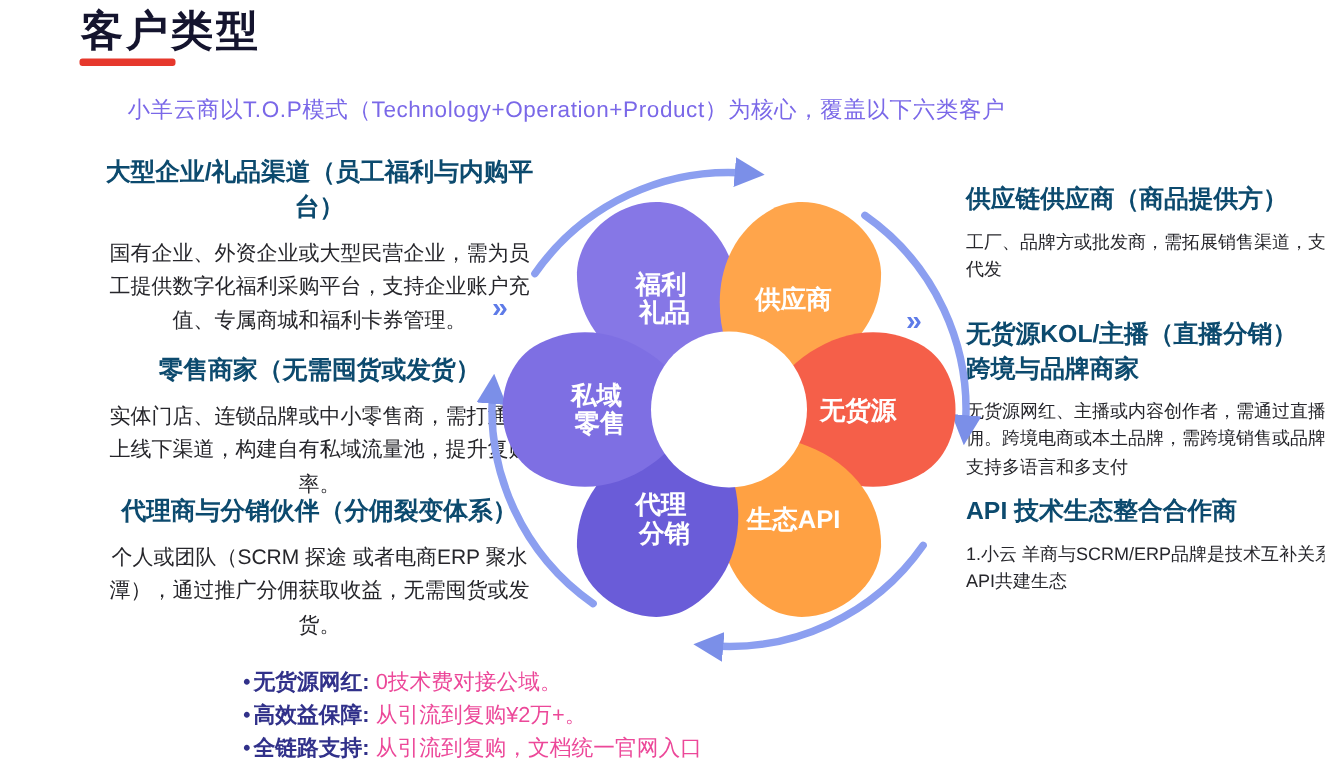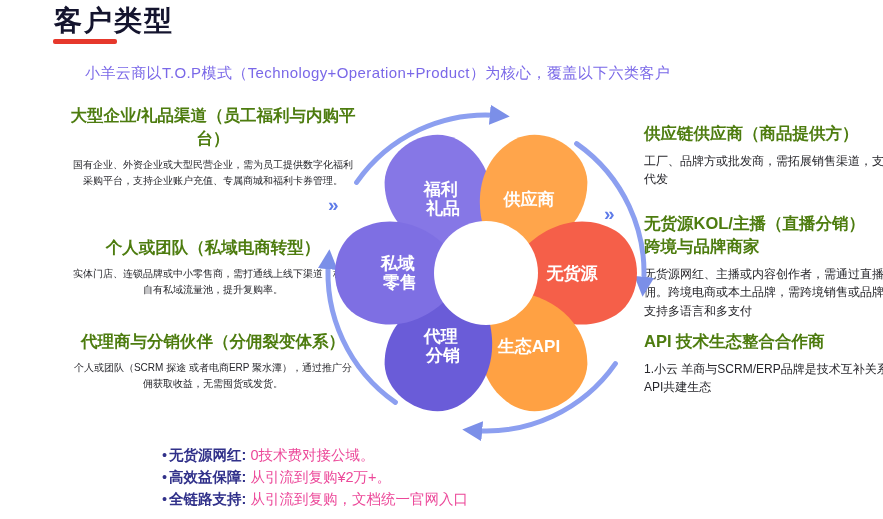--- a/index.html
+++ b/index.html
@@ -8,22 +8,22 @@
 
   .page-title{position:absolute;left:10px;top:2px;margin:0;font-size:28px;font-weight:800;
     color:#14142e;letter-spacing:2px;}
   .title-underline{position:absolute;left:9px;top:39px;width:64px;height:5px;background:#e6382c;border-radius:2px;}
   .subtitle{position:absolute;left:41px;top:64px;margin:0;font-size:15px;color:#7a68e8;letter-spacing:0.4px;}
 
   .lsec{position:absolute;left:26px;width:286px;text-align:center;}
   .rsec{position:absolute;left:600px;width:282px;text-align:left;}
   #lsec1{top:104px;} #lsec2{top:236px;} #lsec3{top:330px;}
   #rsec1{top:122px;} #rsec2{top:212px;} #rsec3{top:330px;}
-  .sec-heading{font-size:16.5px;font-weight:700;color:#4d7c0f;line-height:1.38;margin:0 0 7px 0;}
-  .sec-body{font-size:10px;color:#26262b;line-height:1.62;margin:0;}
+  .sec-heading{font-size:16.5px;font-weight:700;color:#0c4a6e;line-height:1.38;margin:0 0 7px 0;}
+  .sec-body{font-size:14px;color:#26262b;line-height:1.62;margin:0;}
   .rsec .sec-body{font-size:12px;line-height:1.55;}
   .body-line{margin:0;}
 
   .flower-svg{position:absolute;left:272px;top:103px;}
   .petal-label{font-size:17px;font-weight:700;fill:#ffffff;
     font-family:"Liberation Sans","DejaVu Sans",sans-serif;}
   .flow-arc{fill:none;stroke:#8c9ff0;stroke-width:5;stroke-linecap:round;}
   .chevron{fill:#5e7be8;font-size:19px;font-weight:700;
     font-family:"Liberation Sans","DejaVu Sans",sans-serif;}
 
@@ -41,21 +41,21 @@
   <h1 class="page-title">客户类型</h1>
   <div class="title-underline"></div>
   <p class="subtitle">小羊云商以T.O.P模式（Technology+Operation+Product）为核心，覆盖以下六类客户</p>
 
   <section class="lsec" id="lsec1">
     <h2 class="sec-heading">大型企业/礼品渠道（员工福利与内购平台）</h2>
     <p class="sec-body">国有企业、外资企业或大型民营企业，需为员工提供数字化福利采购平台，支持企业账户充值、专属商城和福利卡券管理。</p>
   </section>
 
   <section class="lsec" id="lsec2">
-    <h2 class="sec-heading">个人或团队（私域电商转型）</h2>
+    <h2 class="sec-heading">零售商家（无需囤货或发货）</h2>
     <p class="sec-body">实体门店、连锁品牌或中小零售商，需打通线上线下渠道，构建自有私域流量池，提升复购率。</p>
   </section>
 
   <section class="lsec" id="lsec3">
     <h2 class="sec-heading">代理商与分销伙伴（分佣裂变体系）</h2>
     <p class="sec-body">个人或团队（SCRM 探途 或者电商ERP 聚水潭），通过推广分佣获取收益，无需囤货或发货。</p>
   </section>
 
   <section class="rsec" id="rsec1">
     <h2 class="sec-heading">供应链供应商（商品提供方）</h2>

